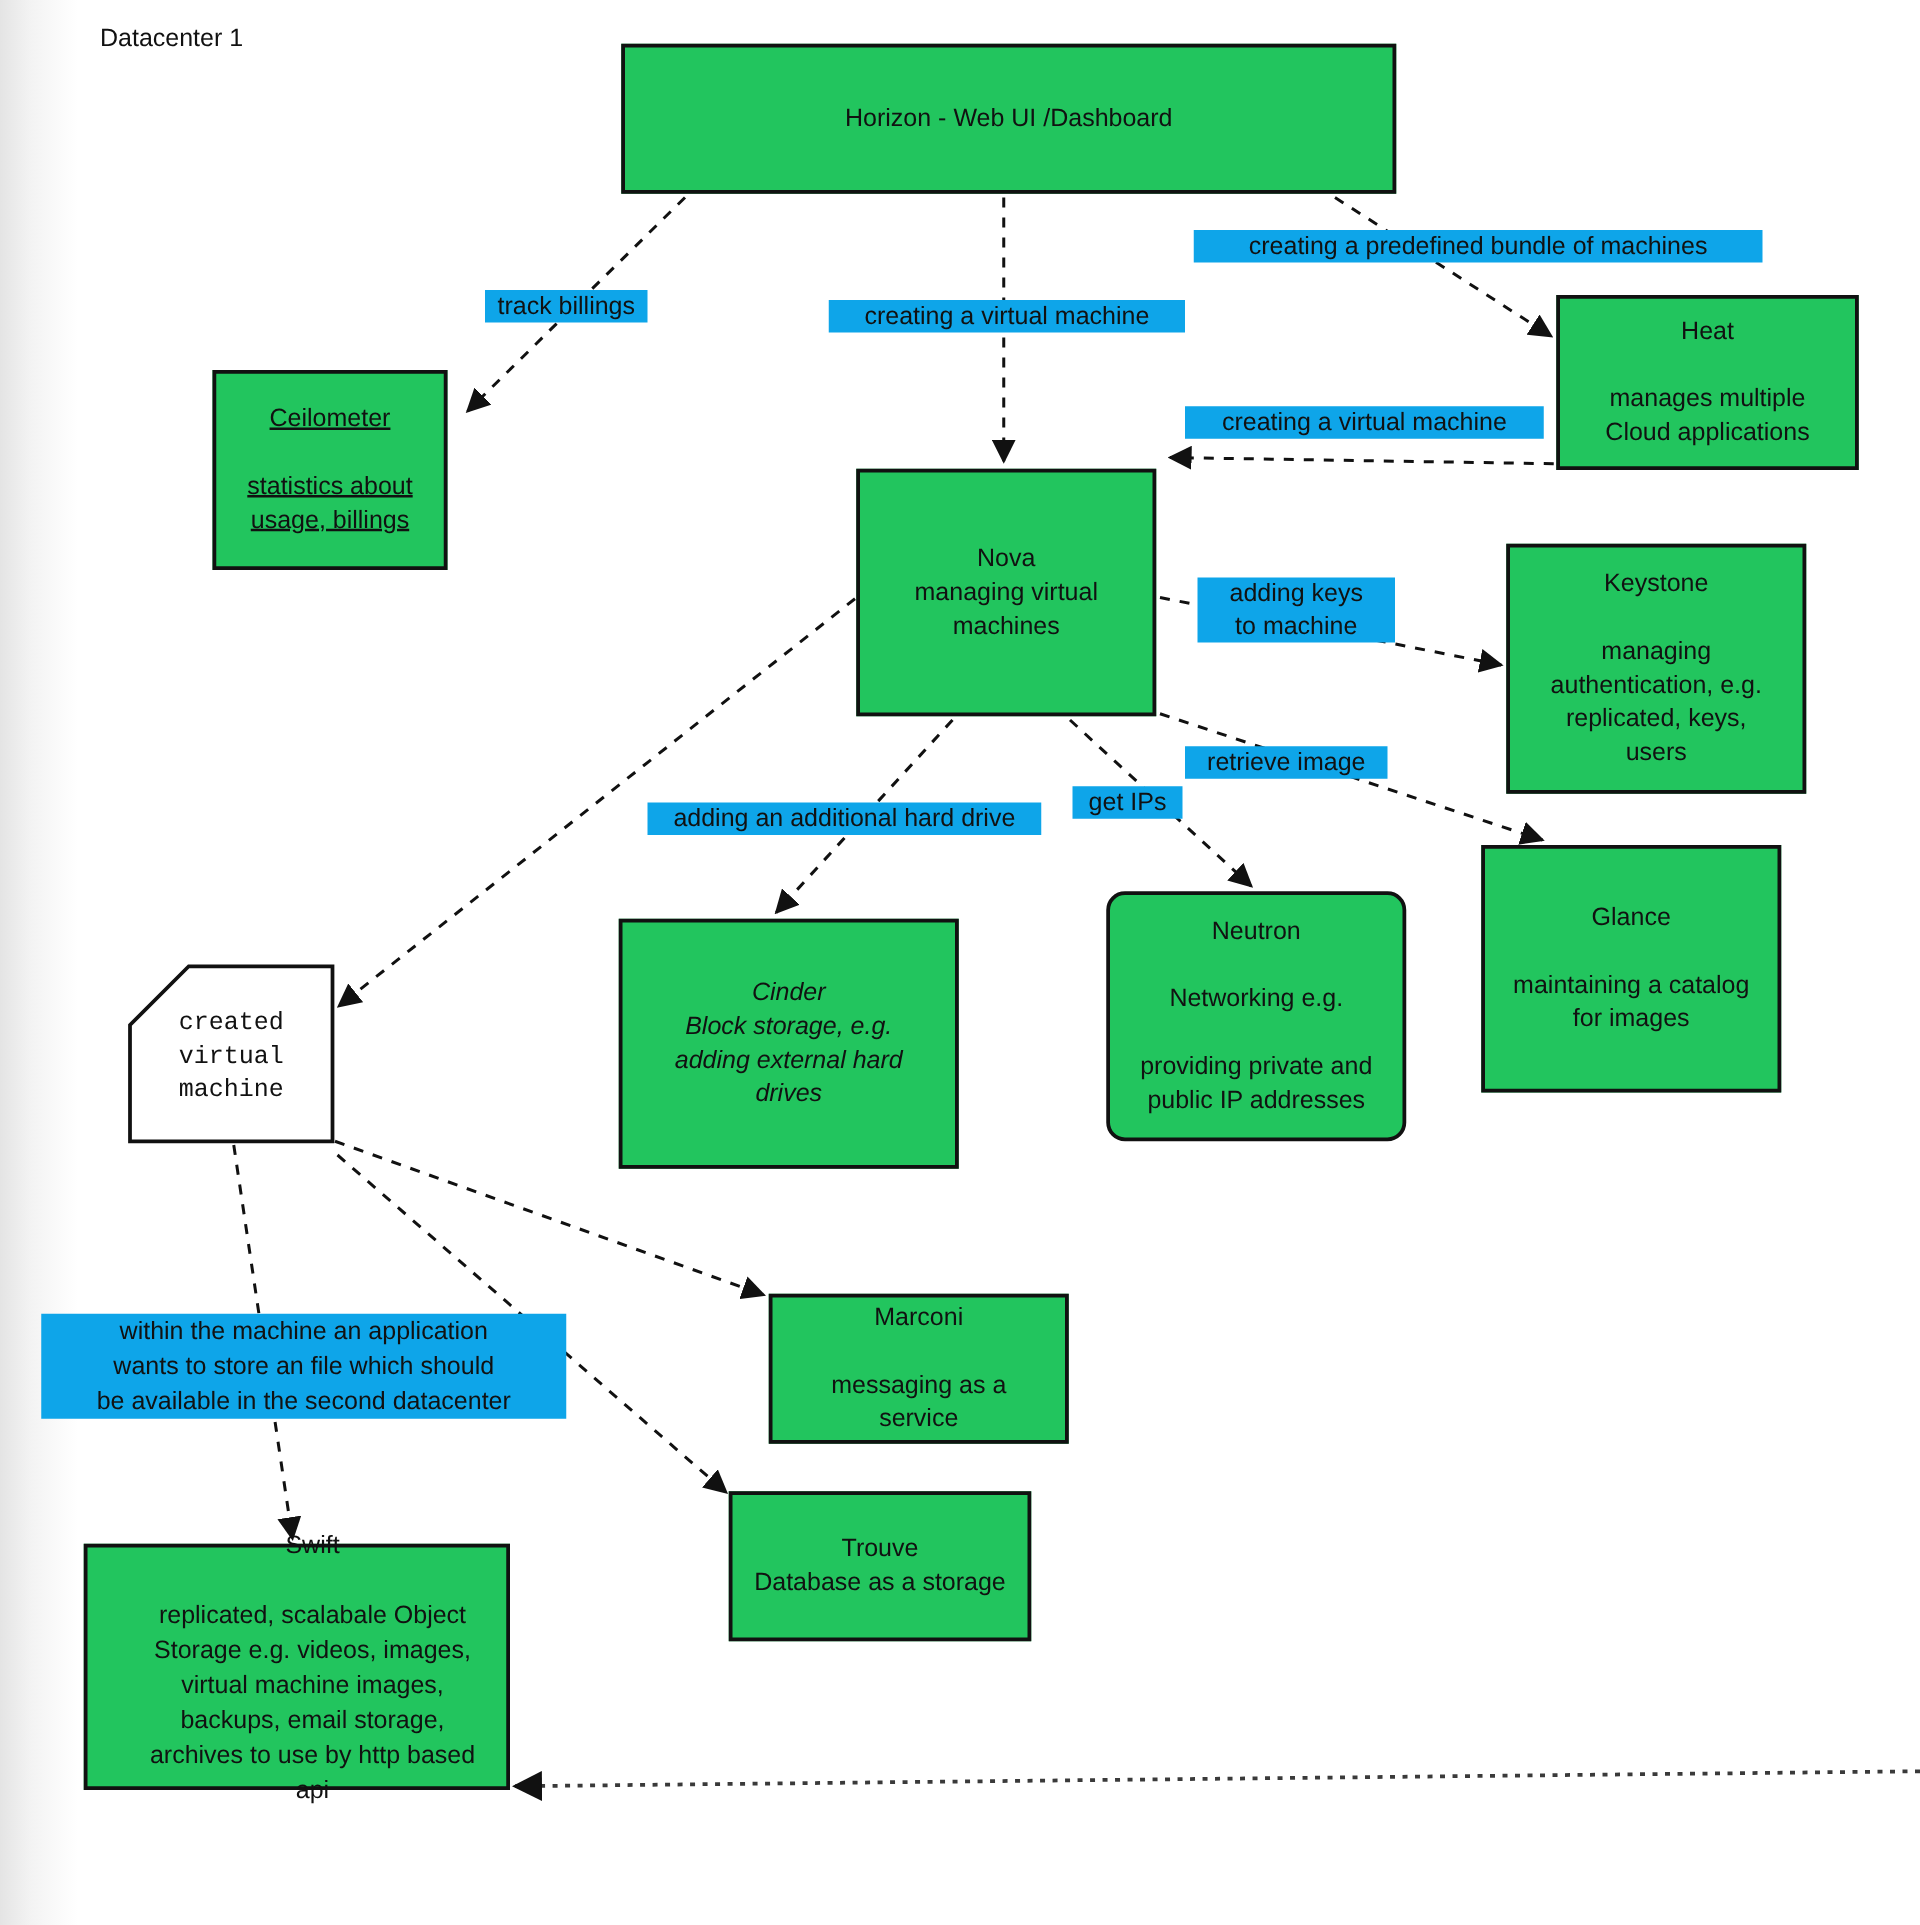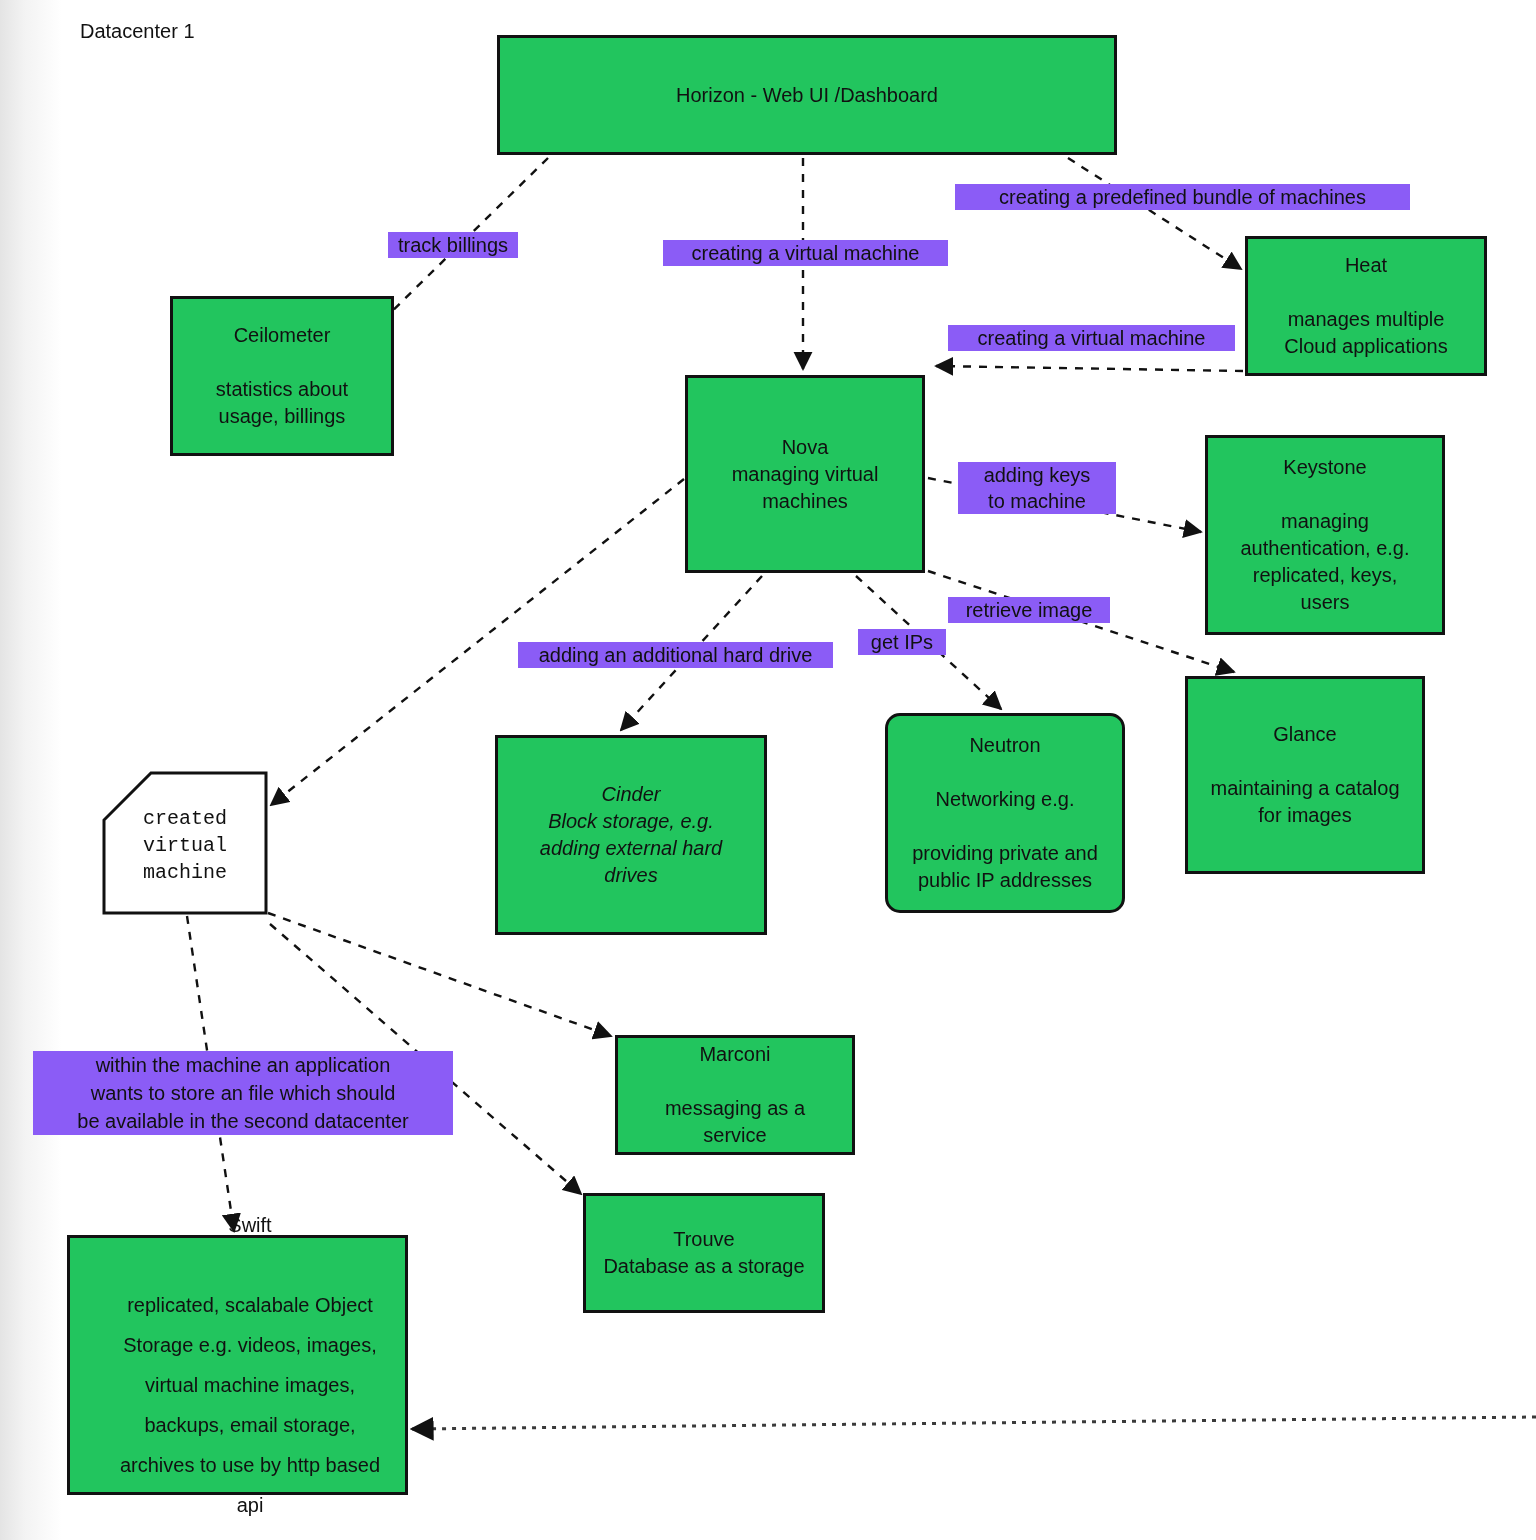--- a/index.html
+++ b/index.html
@@ -61,21 +61,21 @@
     justify-content: center;
     text-align: center;
     white-space: pre-line;
     z-index: 2;
     background: transparent;
   }
   .edge-label {
     position: absolute;
     text-align: center;
     white-space: pre-line;
-    background: #8b5cf6;
+    background: #0ea5e9;
     z-index: 2;
     line-height: 26px;
   }
   .note {
     line-height: 28px;
   }
   .diagram-title {
     position: absolute;
     left: 80px; top: 18px;
     z-index: 2;
@@ -107,21 +107,21 @@
   <line class="dash" x1="187" y1="916" x2="234" y2="1231" marker-end="url(#arrow)"></line>
   <line class="dots" x1="1536" y1="1417" x2="412" y2="1429" marker-end="url(#arrow)"></line>
 
   <polygon points="151,773 266,773 266,913 104,913 104,820" fill="#ffffff" stroke="#111111" stroke-width="3"></polygon>
 </svg>
 
 <div class="diagram-title">Datacenter 1</div>
 
 <div class="node" style="left:497px; top:35px; width:620px; height:120px;">Horizon - Web UI /Dashboard</div>
 
-<div class="node" style="left:170px; top:296px; width:224px; height:160px;">Ceilometer
+<div class="node" style="left:170px; top:296px; width:188px; height:160px;text-decoration:underline;">Ceilometer
 
 statistics about
 usage, billings</div>
 
 <div class="node" style="left:1245px; top:236px; width:242px; height:140px;">Heat
 
 manages multiple
 Cloud applications</div>
 
 <div class="node" style="left:685px; top:375px; width:240px; height:198px;">Nova
@@ -157,21 +157,21 @@
 machine</div>
 
 <div class="node" style="left:615px; top:1035px; width:240px; height:120px;">Marconi
 
 messaging as a
 service</div>
 
 <div class="node" style="left:583px; top:1193px; width:242px; height:120px;">Trouve
 Database as a storage</div>
 
-<div class="node" style="left:67px; top:1235px; width:341px; height:260px; line-height:40px;padding-left:25px;">Swift
+<div class="node" style="left:67px; top:1235px; width:341px; height:197px; line-height:28px;padding-left:25px;">Swift
 
 replicated, scalabale Object
 Storage e.g. videos, images,
 virtual machine images,
 backups, email storage,
 archives to use by http based
 api</div>
 
 <div class="edge-label" style="left:388px; top:232px; width:130px;">track billings</div>
 

